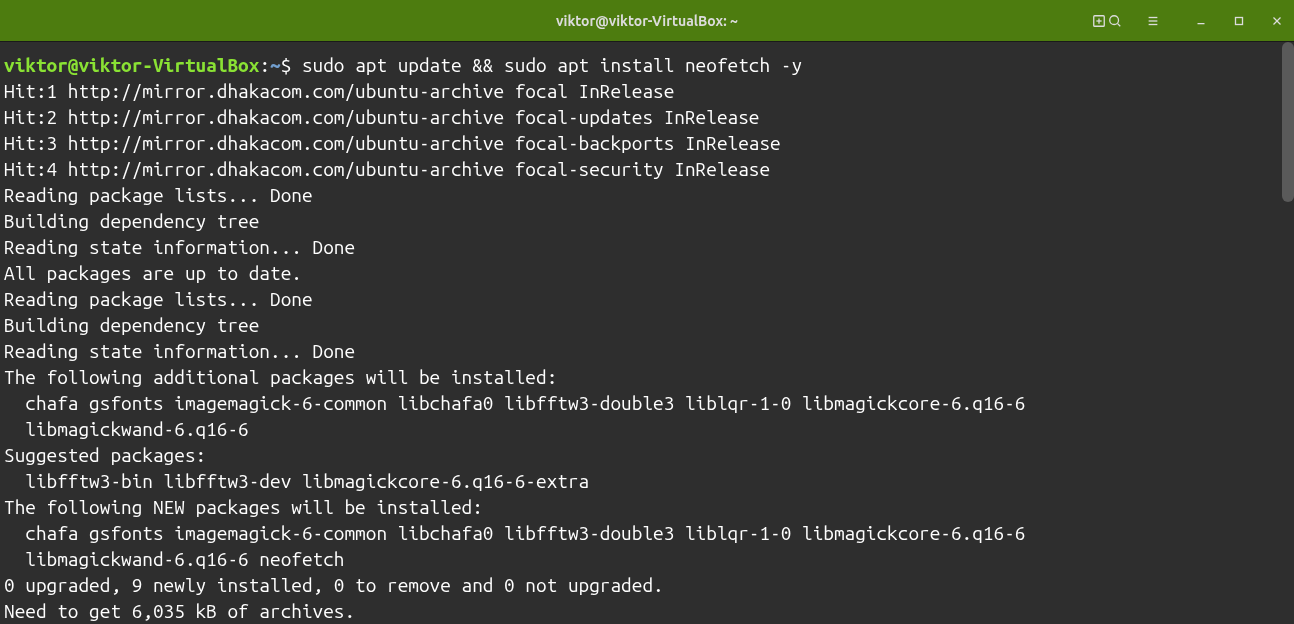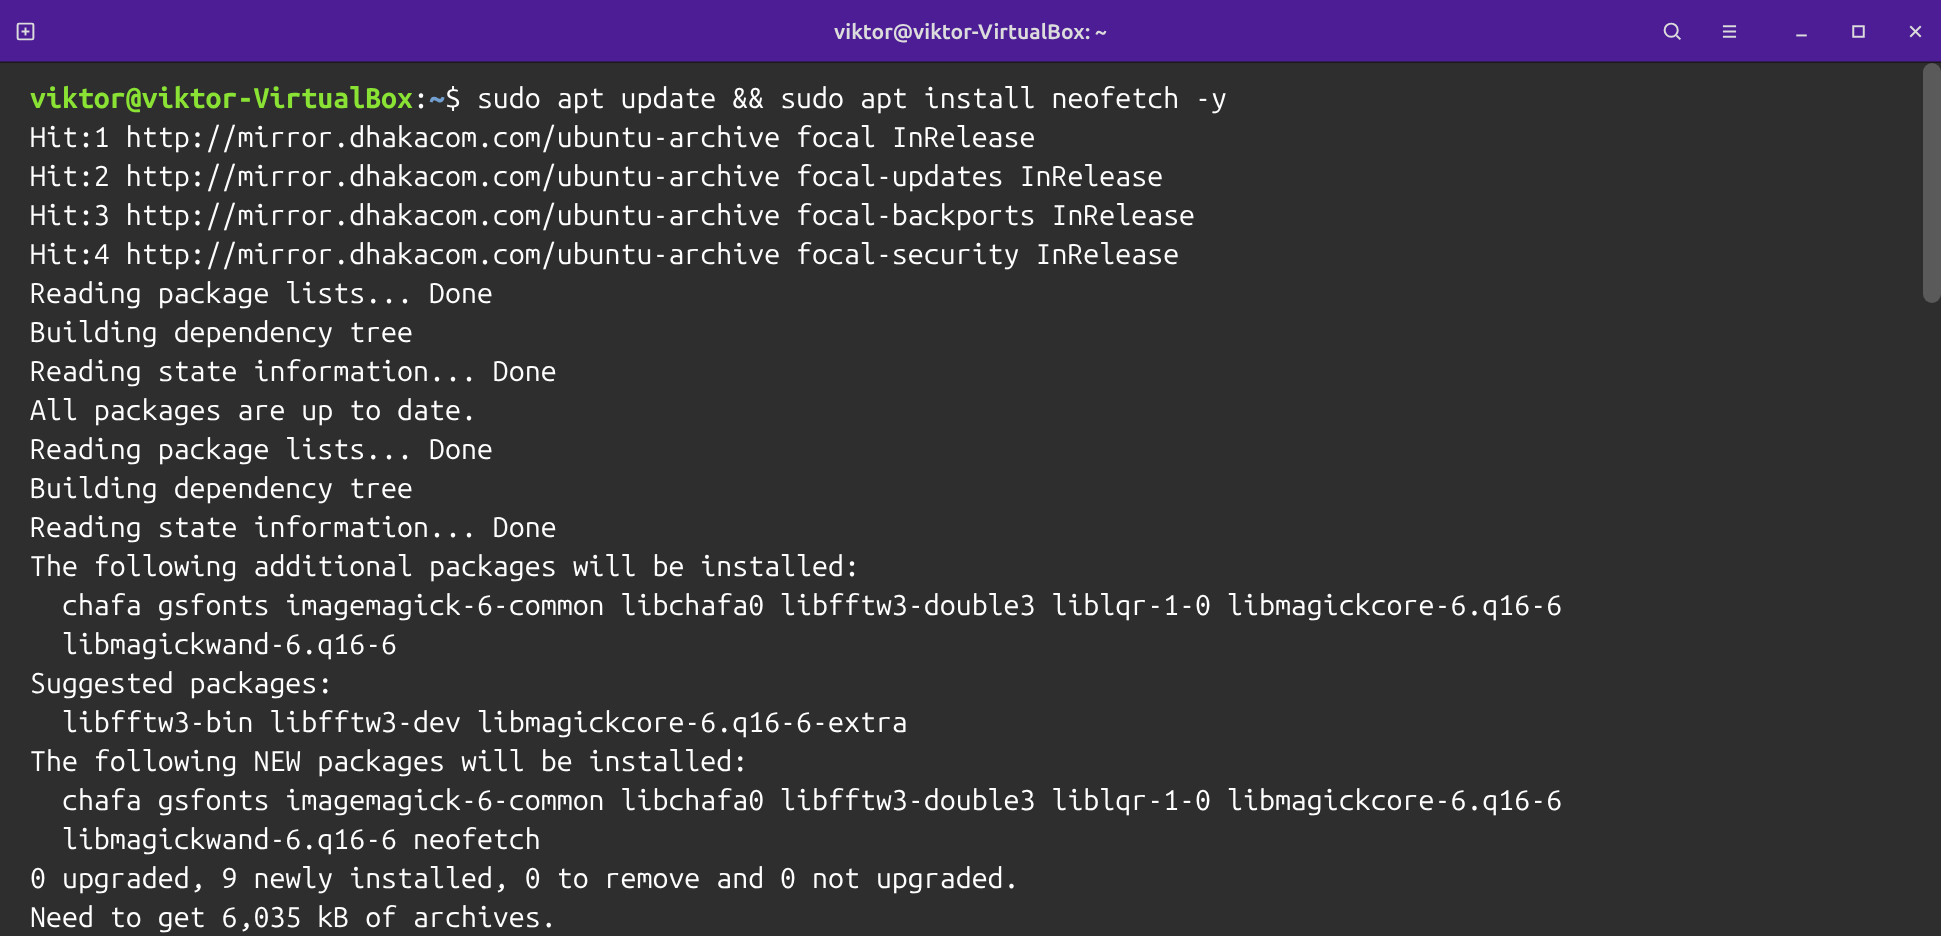--- a/index.html
+++ b/index.html
@@ -10,24 +10,24 @@
     body {
       background: #2e2e2e;
       font-family: 'Ubuntu Mono', 'DejaVu Sans Mono', monospace;
       width: 1294px;
       height: 624px;
       overflow: hidden;
       color: #ffffff;
     }
     .titlebar {
       height: 42px;
-      background: #4c1d95;
+      background: #4d7c0f;
       display: flex;
       align-items: center;
-      justify-content: space-between;
+      justify-content: flex-end;
       padding: 0 9px;
       border-bottom: 1px solid #1a1a1a;
     }
     .titlebar-left {
       display: flex;
       align-items: center;
     }
     .titlebar-center {
       position: absolute;
       left: 50%;
@@ -54,21 +54,21 @@
     .titlebar-icon svg {
       width: 14px;
       height: 14px;
     }
     .window-controls {
       display: flex;
       gap: 22px;
       margin-left: 10px;
     }
     .terminal-content {
-      padding: 10px 20px;
+      padding: 10px 4px;
       font-size: 19px;
       line-height: 26px;
       white-space: pre;
       overflow-y: auto;
       height: calc(624px - 42px);
       position: relative;
     }
     .prompt-user {
       color: #8ae234;
       font-weight: bold;

